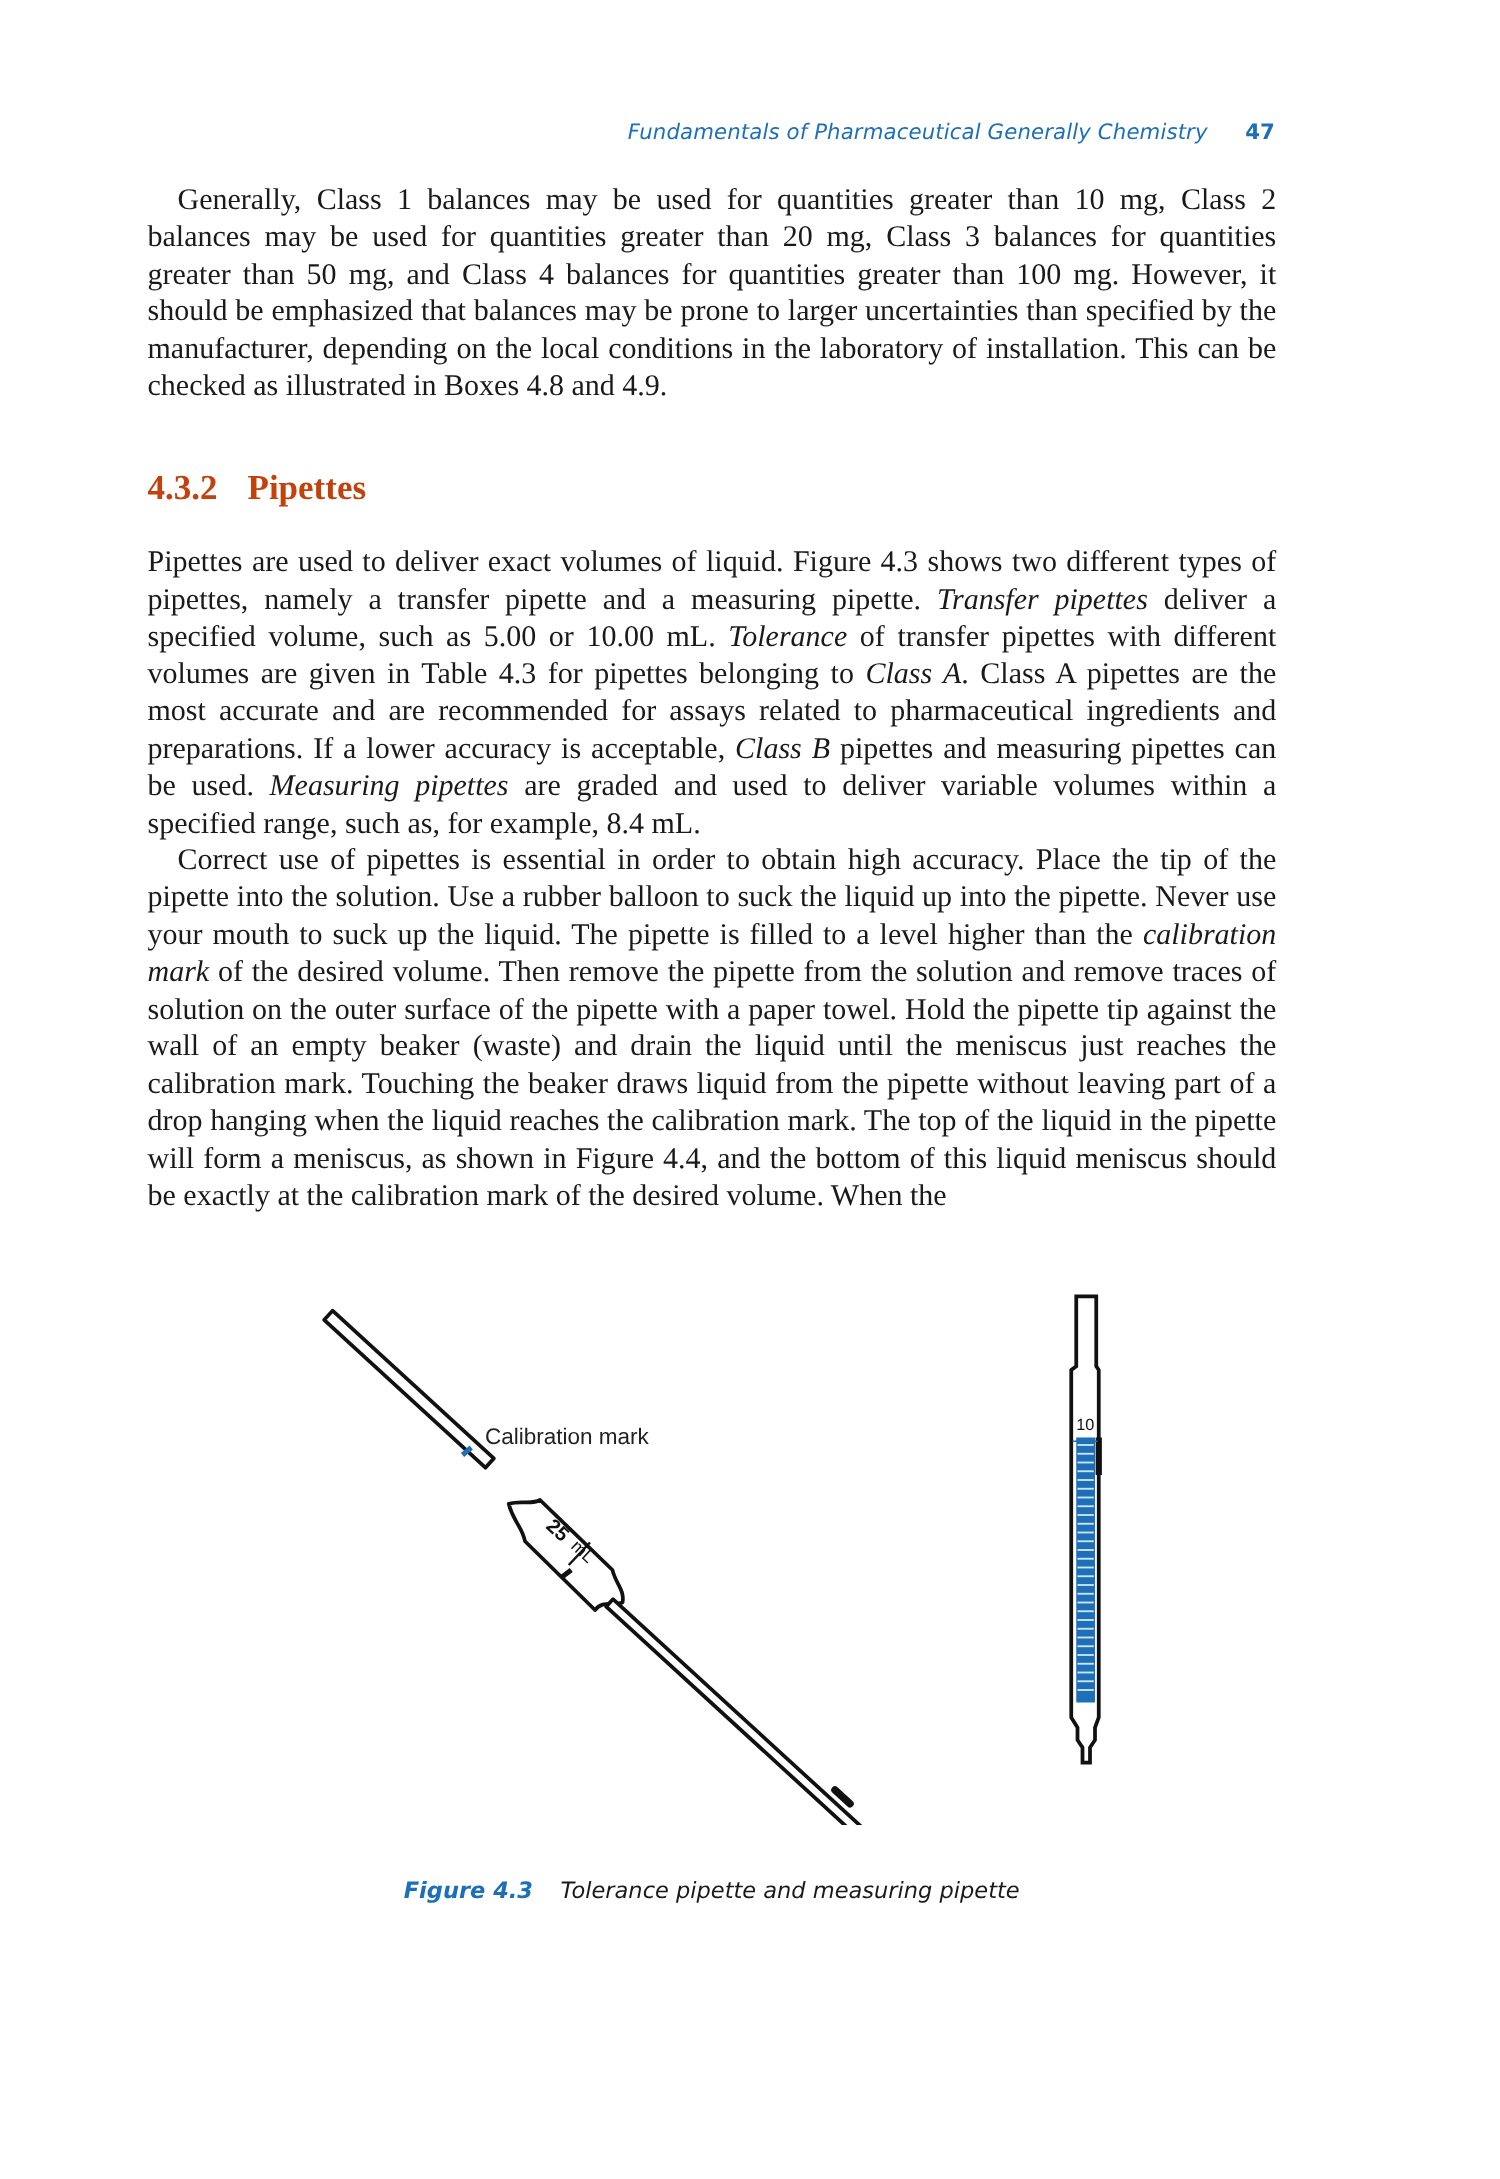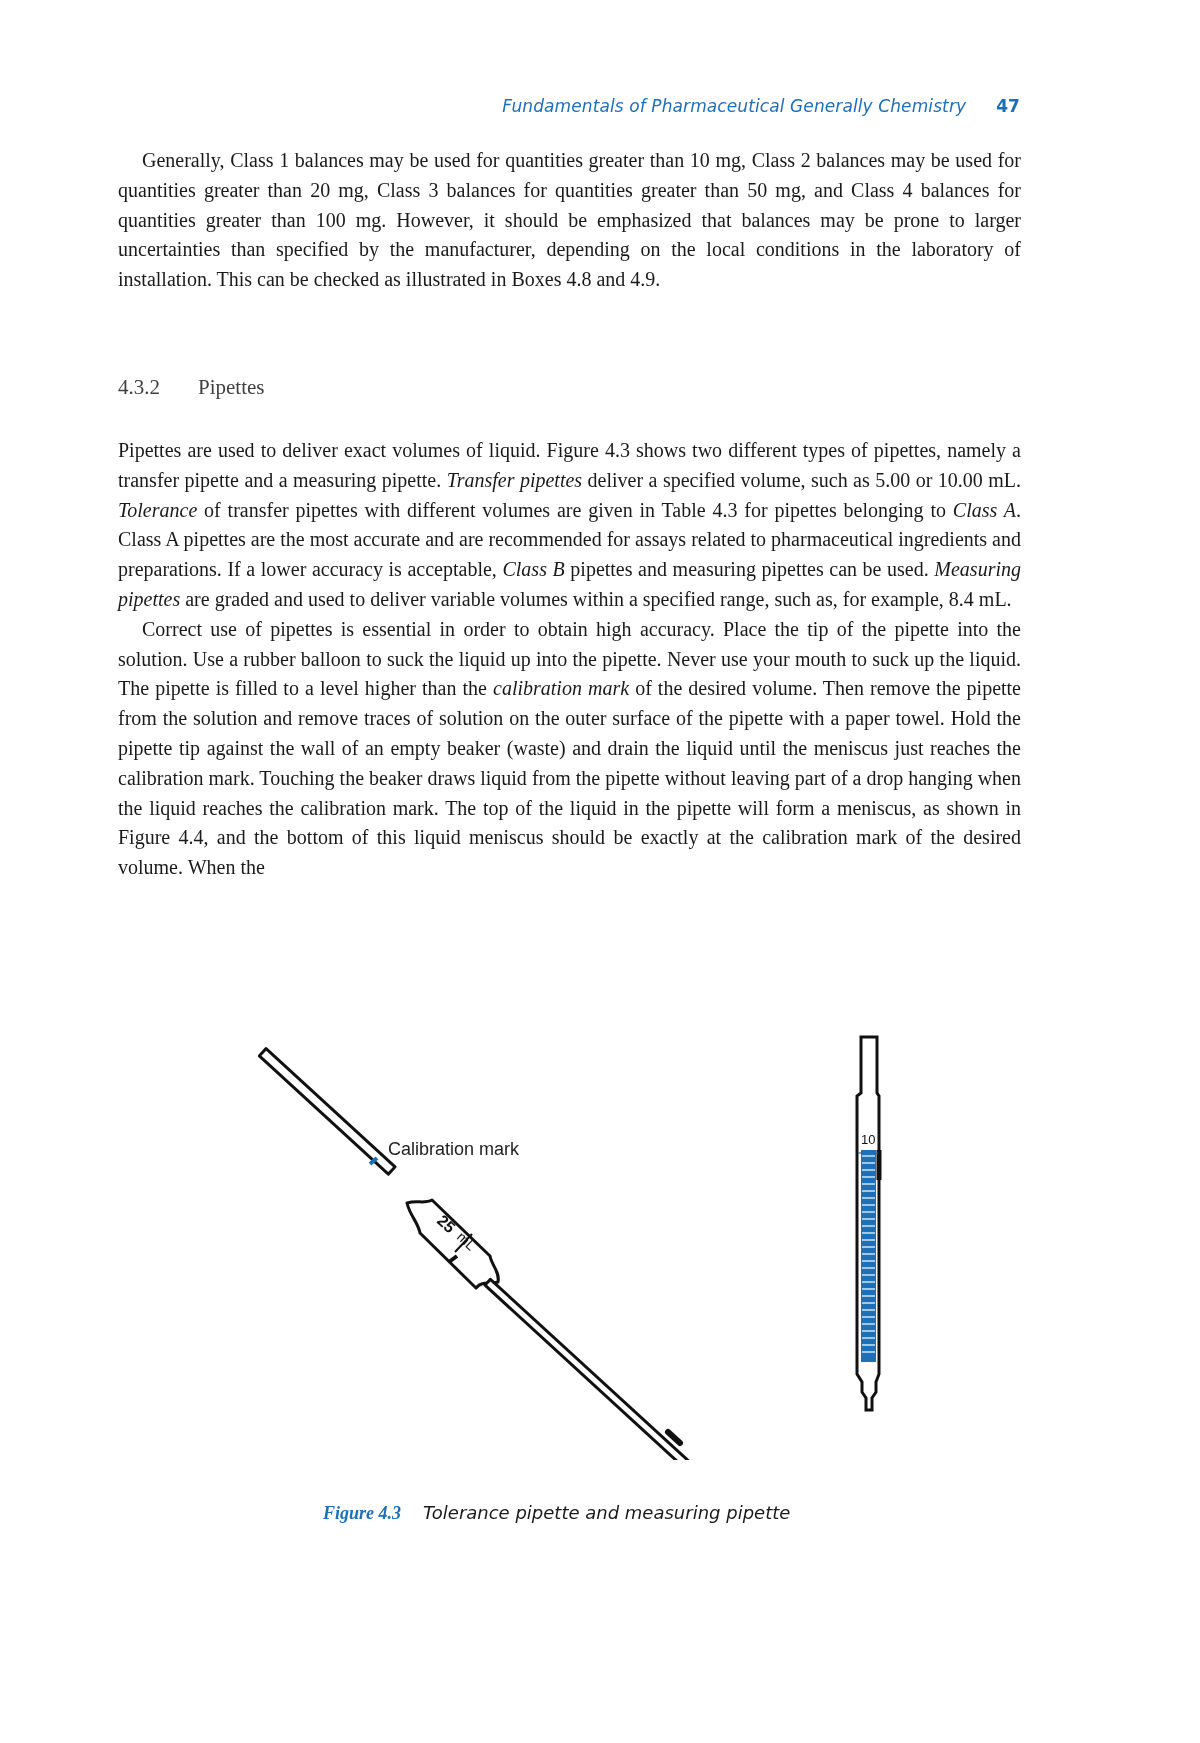--- a/index.html
+++ b/index.html
@@ -1,28 +1,28 @@
 <!DOCTYPE html>
 <html><head>
 <meta charset="utf-8">
 <style>
   html, body { margin:0; padding:0; background:#ffffff; }
   body { width:1200px; height:1743px; position:relative; overflow:hidden; font-family:"Liberation Serif", serif; color:#1a1a1a; }
   .running-head { position:absolute; top:96px; left:300px; width:720px; text-align:right; font-family:"DejaVu Sans", sans-serif; font-style:italic; font-size:17px; color:#1d6fb8; letter-spacing:0.1px; }
   .running-head .pg { font-style:normal; font-weight:bold; margin-left:30px;text-align:center; }
-  .text { position:absolute; left:118px; width:903px; font-size:20px; line-height:29.8px; text-align:justify; }
+  .text { position:absolute; left:118px; width:903px; font-size:24px; line-height:29.8px; text-align:justify; }
   .text p { margin:0; text-indent:0; }
   .text p.indent { text-indent:24px; }
   #para1 { top:146px; }
-  .section-head { position:absolute; left:118px; top:375px; font-size:21px; font-weight:normal; color:#404040; }
+  .section-head { position:absolute; left:118px; top:375px; font-size:28px; font-weight:bold; color:#c2410c; }
   .section-head .num { display:inline-block; width:80px; }
   #para2 { top:436px; }
   .figure { position:absolute; left:0; top:1000px; width:1200px; height:460px; }
   .caption { position:absolute; top:1502px; left:323px; font-family:"DejaVu Sans", sans-serif; font-size:18px; font-style:italic; }
-  .caption .fig-label { color:#1d6fb8; font-weight:bold; margin-right:22px;font-family:Liberation Serif, serif; }
+  .caption .fig-label { color:#1d6fb8; font-weight:bold; margin-right:22px; }
 </style>
 </head>
 <body>
 
 <div class="running-head">
   <span>Fundamentals of Pharmaceutical Generally Chemistry</span><span class="pg">47</span>
 </div>
 
 <div class="text" id="para1">
   <p class="indent">Generally, Class 1 balances may be used for quantities greater than 10 mg, Class 2 balances may be used for quantities greater than 20 mg, Class 3 balances for quantities greater than 50 mg, and Class 4 balances for quantities greater than 100 mg. However, it should be emphasized that balances may be prone to larger uncertainties than specified by the manufacturer, depending on the local conditions in the laboratory of installation. This can be checked as illustrated in Boxes 4.8 and 4.9.</p>

